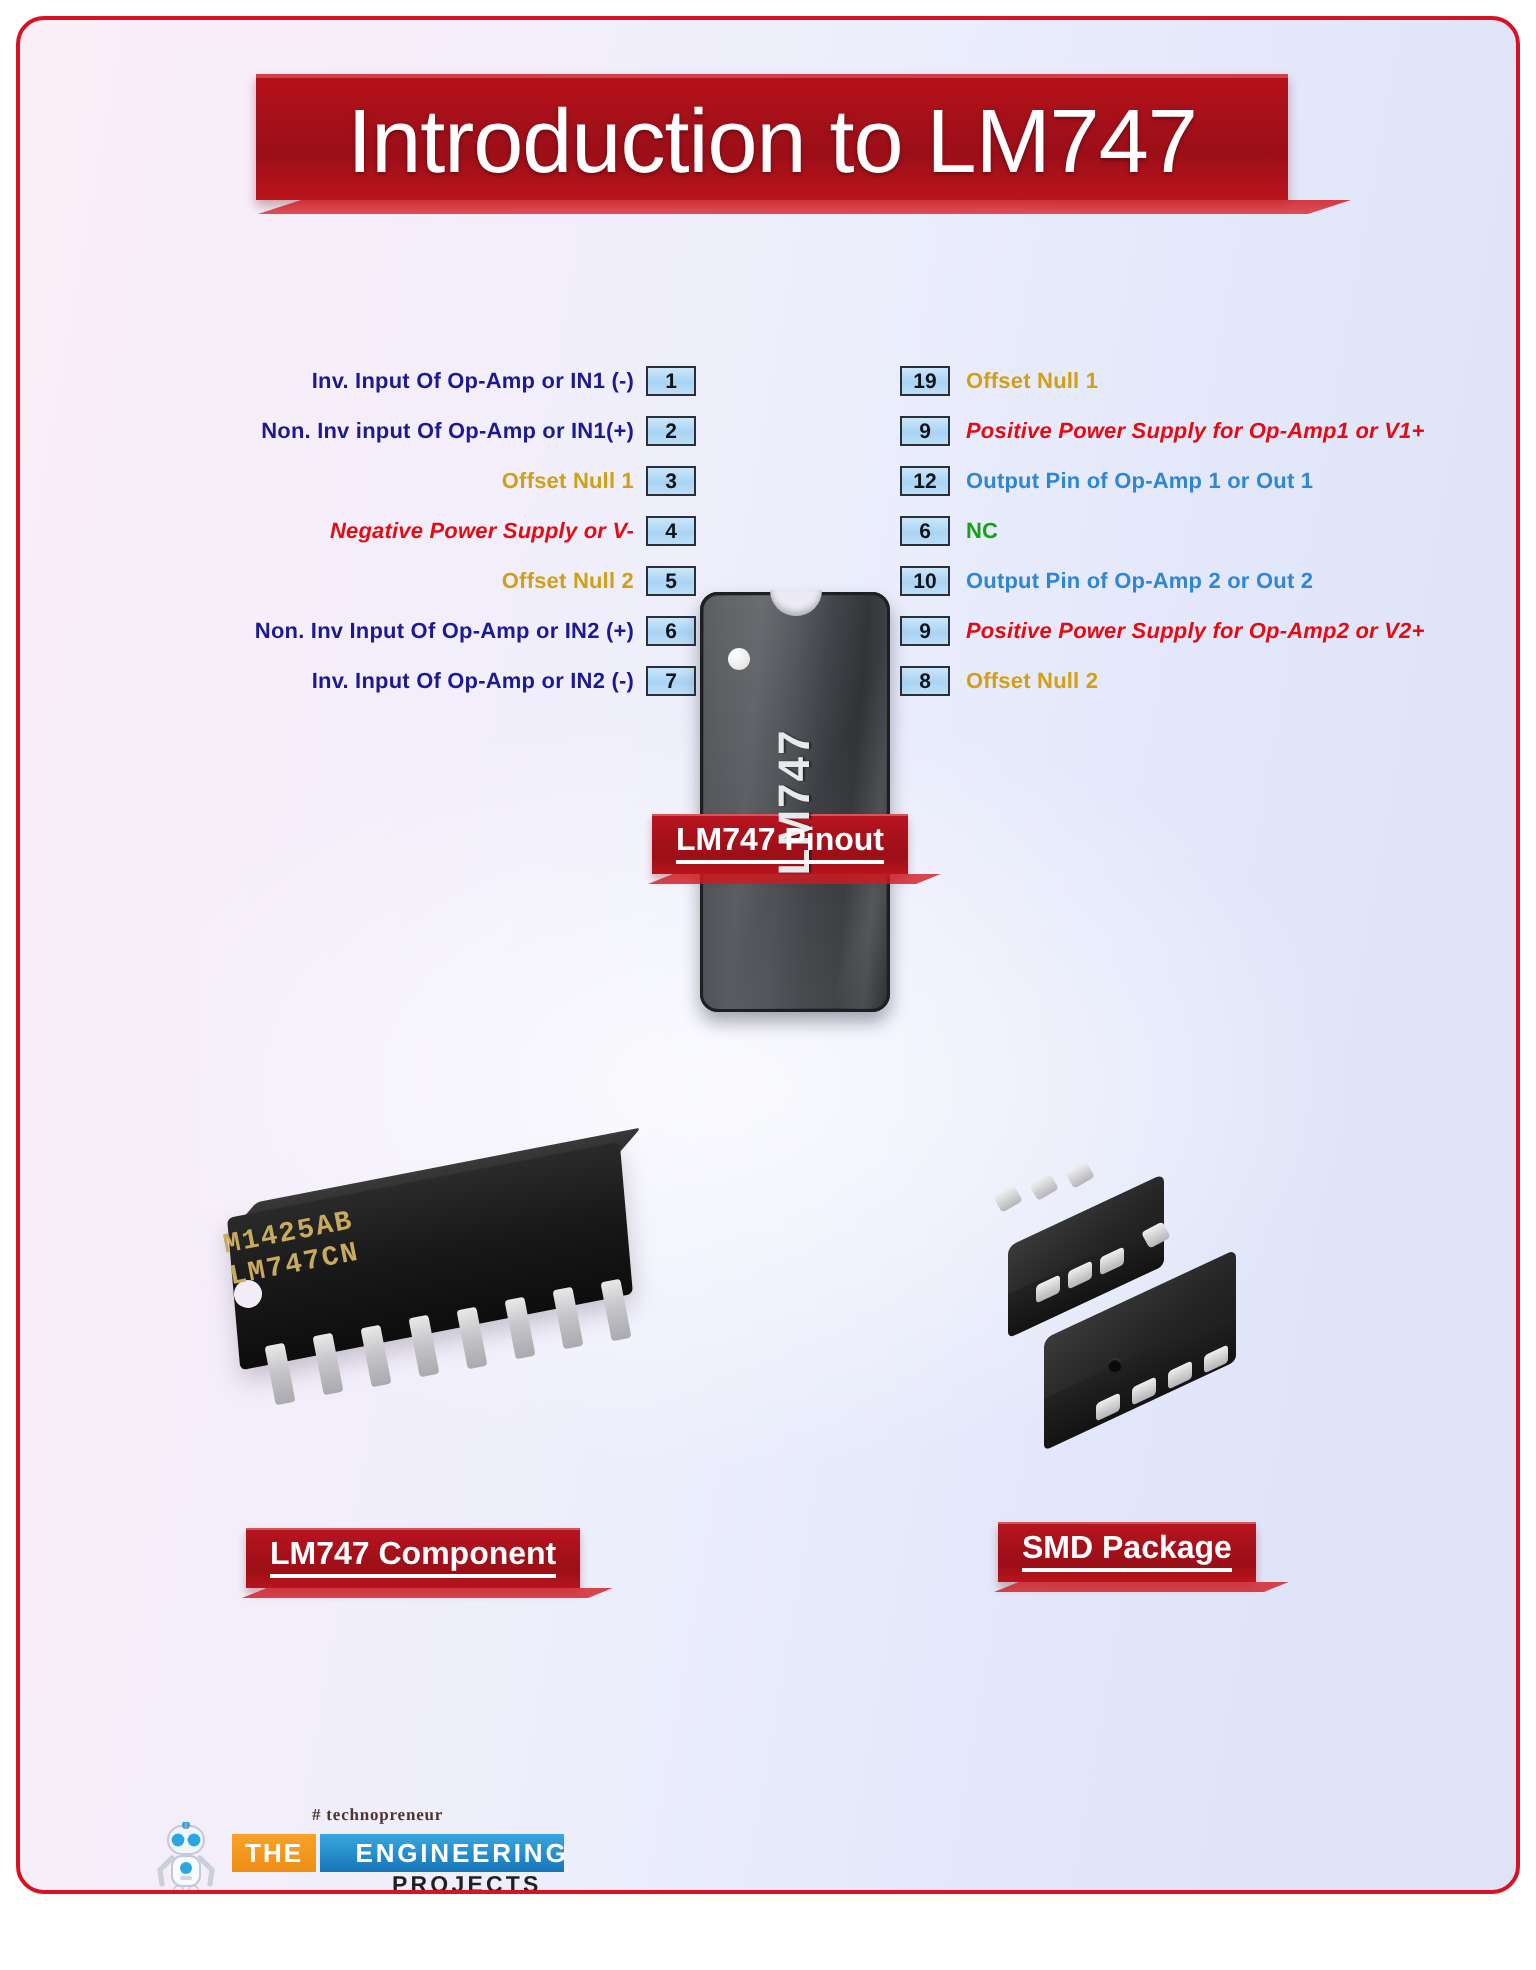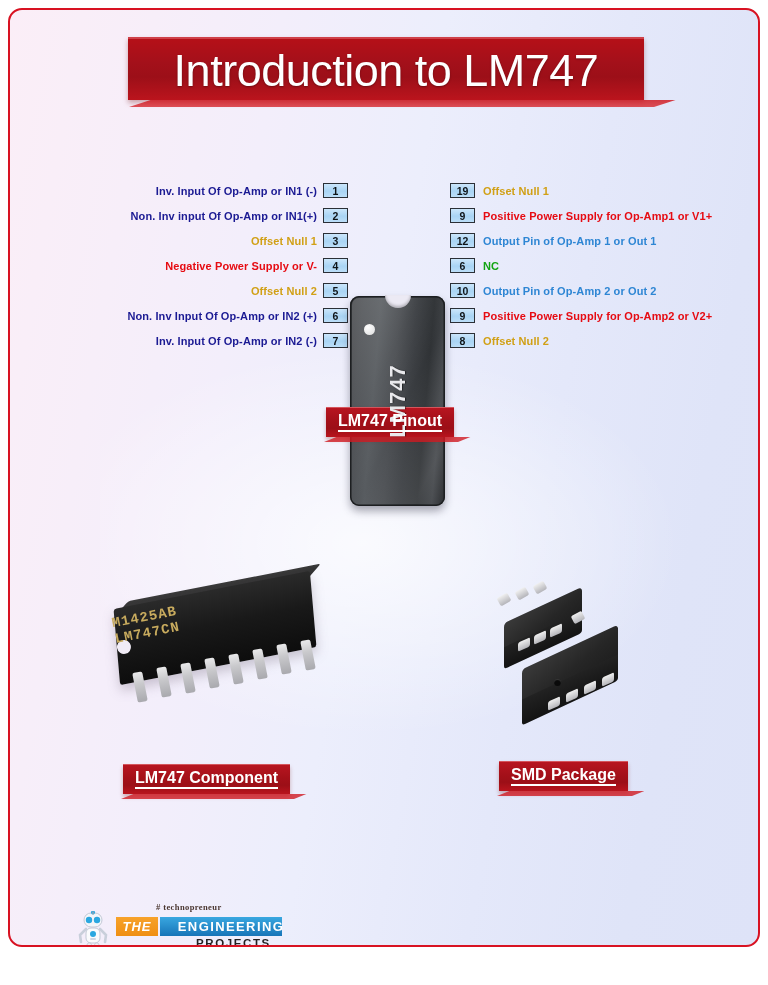--- a/index.html
+++ b/index.html
@@ -76,21 +76,21 @@
     font-size:10.5px;font-weight:bold;color:#0f1418;
     font-family:"Liberation Sans", sans-serif;
     flex:none;
   }
   .pin-label{ font-size:11px; font-weight:bold; white-space:nowrap; letter-spacing:.1px; }
   .pin-row.left  .pin-label{ margin-right:6px; }
   .pin-row.right .pin-label{ margin-left:8px; }
 
   .c-navy  { color:#1b1a93; }
   .c-gold  { color:#d1a016; }
-  .c-red   { color:#e60b12; }
+  .c-red   { color:#e60b12;font-style:italic; }
   .c-blue  { color:#2e86d4; }
   .c-green { color:#13a413; }
 
   
   #chip{
     position:absolute; left:340px; top:146px; width:95px; height:210px;
     border-radius:9px;
     background:
       linear-gradient(95deg,
         #3b3d40 0%, #4a4d51 12%, #585c60 28%, #4d5054 45%,
@@ -210,21 +210,21 @@
   #techno{
     position:absolute; left:80px; top:-1px;
     font-size:8.5px; color:#4a3630; letter-spacing:.4px;
     font-family:"Liberation Serif", serif; font-weight:bold;
   }
   #the-box{
     position:absolute; left:40px; top:14px; width:42px; height:19px;
     background:linear-gradient(180deg,#f7a22a,#ef8f14);
     display:flex;align-items:center;justify-content:center;
   }
-  #the-box span{ color:#fff;font-size:13px;font-weight:bold;letter-spacing:1px;font-style:italic; }
+  #the-box span{ color:#fff;font-size:13px;font-weight:bold;letter-spacing:1px; }
   #eng-box{
     position:absolute; left:84px; top:14px; width:122px; height:19px;
     background:linear-gradient(180deg,#39a7e0,#1775b8);
     display:flex;align-items:center;justify-content:center;
   }
   #eng-box span{ color:#fff;font-size:13px;font-weight:bold;letter-spacing:1.4px;margin-left:20px; }
   #projects{
     position:absolute; left:120px; top:34px;
     font-size:11.5px; font-weight:bold; color:#231f20; letter-spacing:1.6px;
   }

